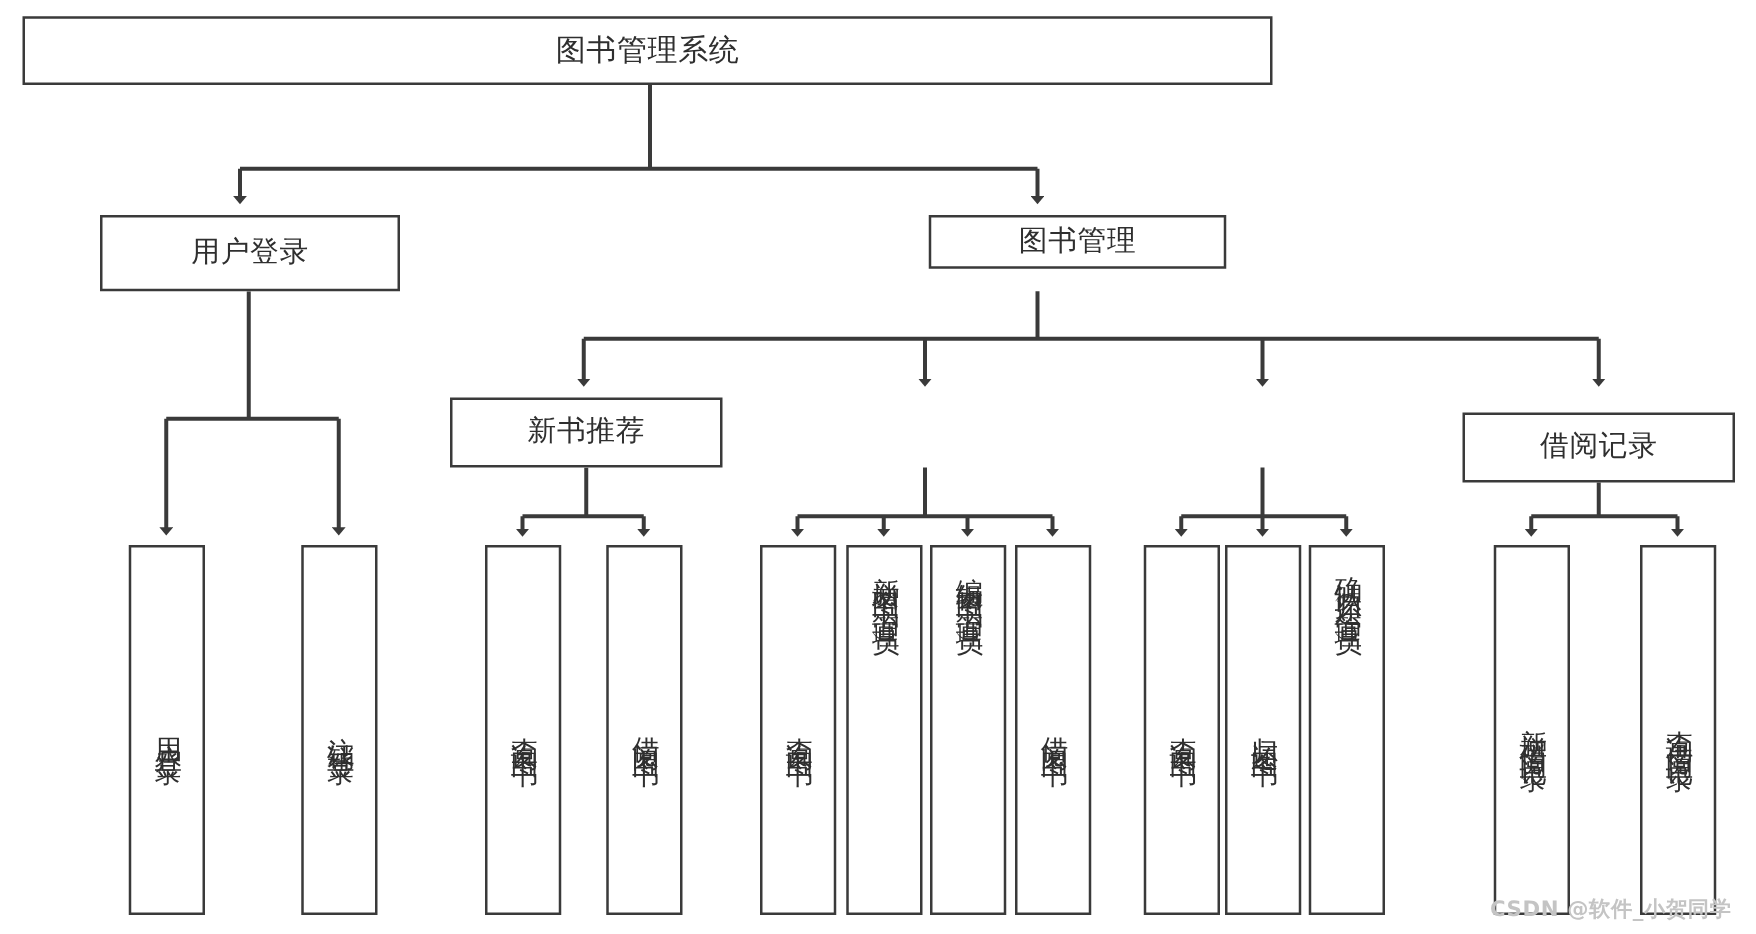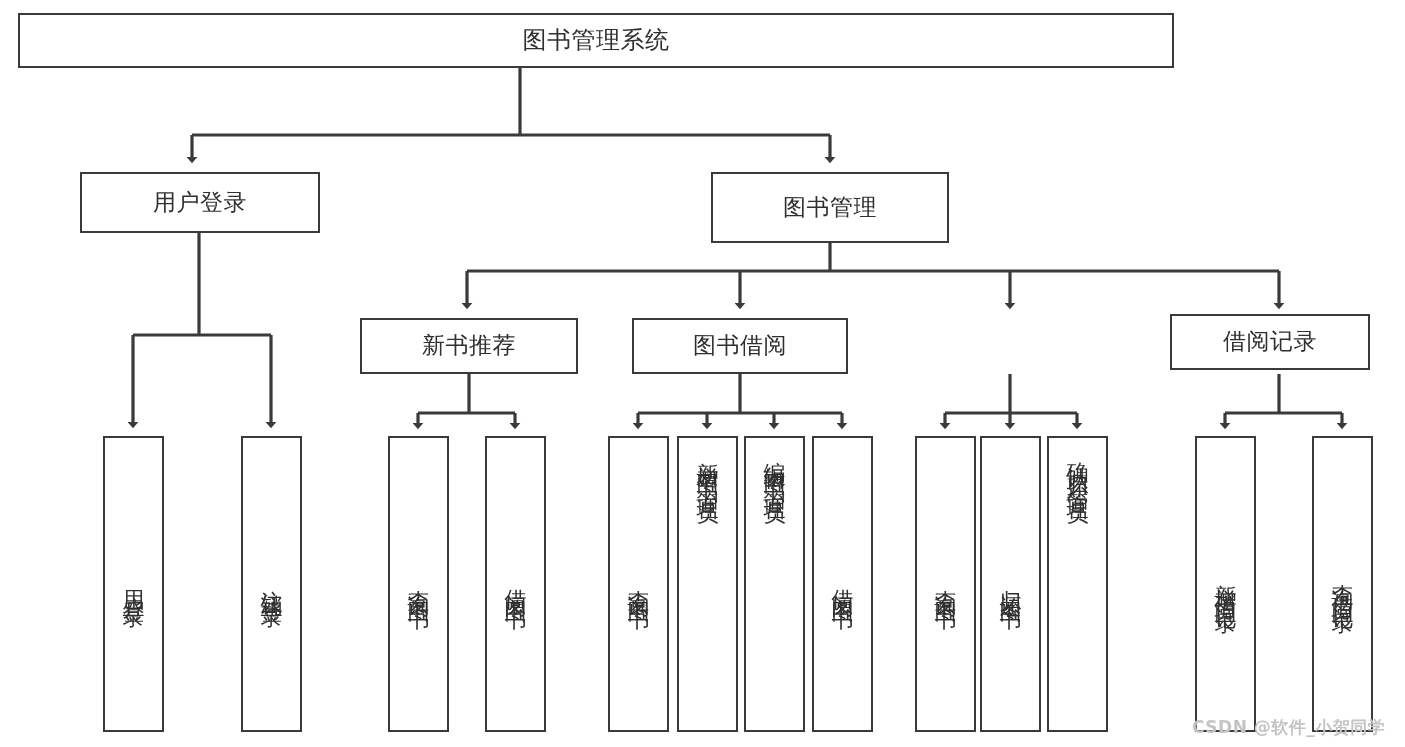--- a/index.html
+++ b/index.html
@@ -118,28 +118,27 @@
       <path d="M1010,413 L1010,426" marker-end="url(#arrow)"></path>
       <path d="M1077,413 L1077,426" marker-end="url(#arrow)"></path>
 
       <path d="M1279,374 L1279,413"></path>
       <path d="M1225,413 L1342,413"></path>
       <path d="M1225,413 L1225,426" marker-end="url(#arrow)"></path>
       <path d="M1342,413 L1342,426" marker-end="url(#arrow)"></path>
     </g>
   </svg>
 
-  <div class="node horiz root" style="left:18px; top:13px; width:1156px; height:55px;">图书管理系统</div>
+  <div class="node horiz root" style="left:18px; top:13px; width:1000px; height:55px;">图书管理系统</div>
 
   <div class="node horiz" style="left:80px; top:172px; width:240px; height:61px;">用户登录</div>
-  <div class="node horiz" style="left:711px; top:172px; width:238px; height:71px;">图书管理</div>
+  <div class="node horiz" style="left:743px; top:172px; width:238px; height:43px;">图书管理</div>
 
   <div class="node horiz" style="left:360px; top:318px; width:218px; height:56px;">新书推荐</div>
-  <div class="node horiz" style="left:632px; top:318px; width:216px; height:56px;">图书借阅</div>
-  <div class="node horiz" style="left:1170px; top:314px; width:200px; height:56px;">借阅记录</div>
+  <div class="node horiz" style="left:1170px; top:330px; width:218px; height:56px;">借阅记录</div>
 
   <div class="node vert center-text" style="left:103px; top:436px; width:61px; height:296px;">
     <span class="vtext">用户登录</span>
   </div>
   <div class="node vert center-text" style="left:241px; top:436px; width:61px; height:296px;">
     <span class="vtext">注销登录</span>
   </div>
 
   <div class="node vert center-text" style="left:388px; top:436px; width:61px; height:296px;">
     <span class="vtext">查询图书</span>

